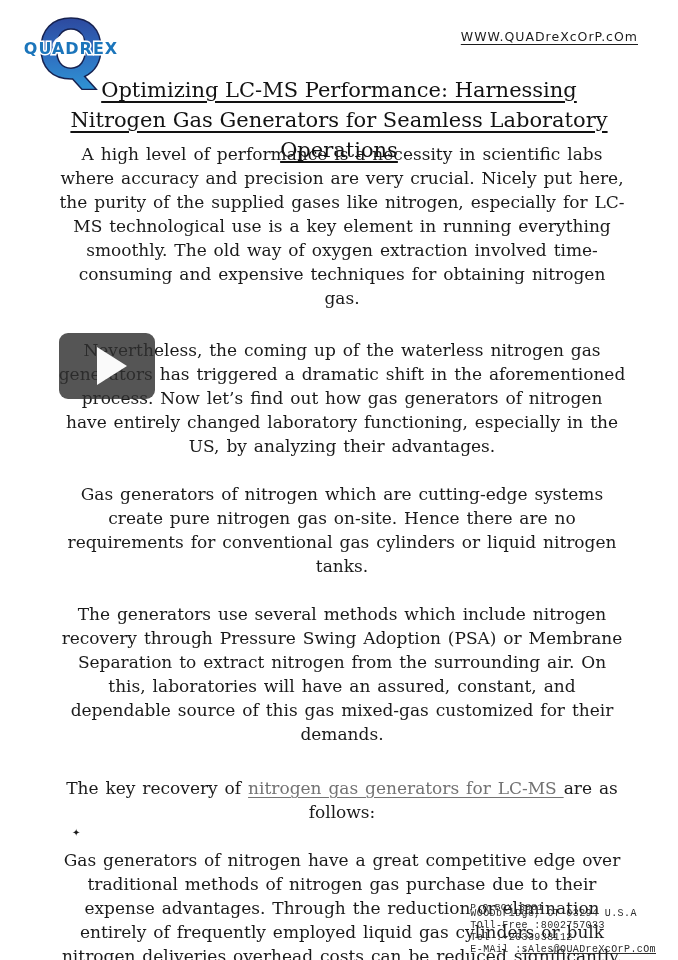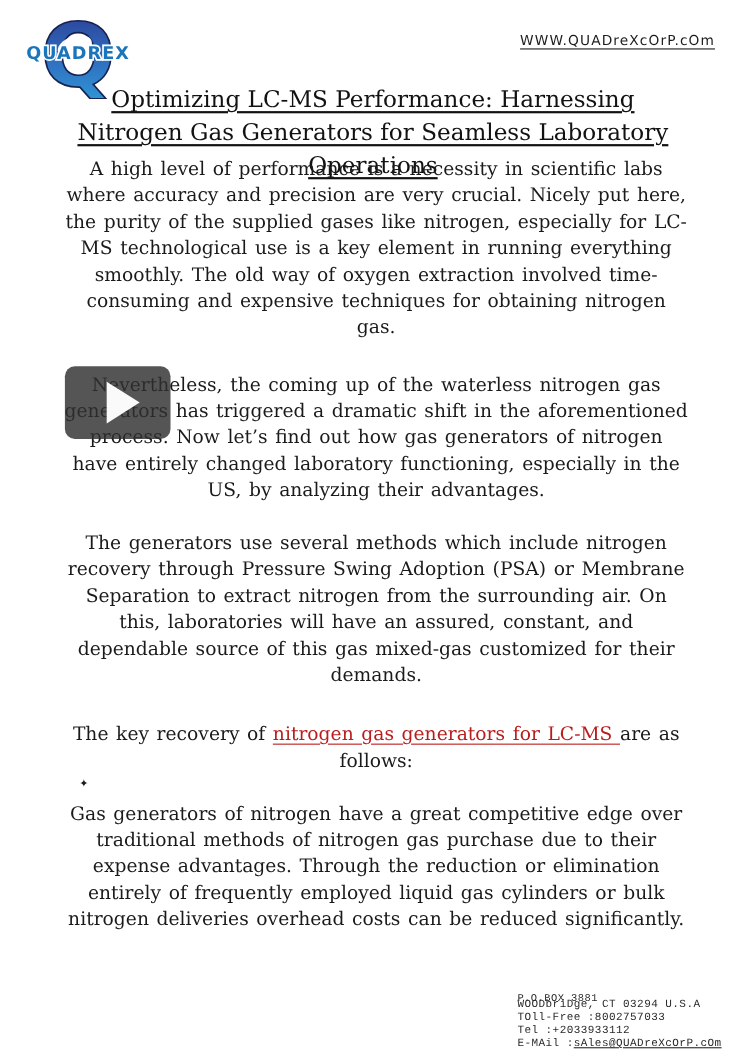--- a/index.html
+++ b/index.html
@@ -17,21 +17,21 @@
   .logo {
     position: absolute;
     top: 8px;
     left: 20px;
     width: 102px;
     height: 82px;
   }
   .site-url {
     position: absolute;
     top: 29px;
-    right: 28px;
+    right: 40px;
     font-family: "DejaVu Sans", sans-serif;
     font-size: 12.5px;
     letter-spacing: 1px;
     color: #1c1c1c;
     text-decoration: underline;
     text-underline-offset: 3px;
     cursor: pointer;
   }
 
   
@@ -61,21 +61,21 @@
     word-spacing: 1.5px;
   }
   .content p, .content .sec-heading, .content .line { margin: 0; text-align: center; }
   .mb-sm { margin-bottom: 24px !important; }
   .mb-md { margin-bottom: 28px !important; }
   .mb-lg { margin-bottom: 30px !important; }
 
   .link-underline {
     text-decoration: underline;
     text-underline-offset: 3px;
-    color: #b91c1c;
+    color: #737373;
     cursor: pointer;
   }
 
   .bullet-line {
     display: flex;
     align-items: baseline;
     padding-left: 14px;
   }
   .bullet-marker {
     font-size: 10px;
@@ -153,20 +153,21 @@
 
   <a class="site-url">WWW.QUADreXcOrP.cOm</a>
 
   <div class="doc-title">Optimizing LC-MS Performance: Harnessing Nitrogen Gas Generators for Seamless Laboratory Operations</div>
 
   <div class="content">
     <p class="mb-md">A high level of performance is a necessity in scientific labs where accuracy and precision are very crucial. Nicely put here, the purity of the supplied gases like nitrogen, especially for LC-MS technological use is a key element in running everything smoothly. The old way of oxygen extraction involved time-consuming and expensive techniques for obtaining nitrogen gas.</p>
 
     <p class="mb-sm">Nevertheless, the coming up of the waterless nitrogen gas generators has triggered a dramatic shift in the aforementioned process. Now let’s find out how gas generators of nitrogen have entirely changed laboratory functioning, especially in the US, by analyzing their advantages.</p>
 
+    <p class="mb-sm">Gas generators of nitrogen which are cutting-edge systems create pure nitrogen gas on-site. Hence there are no requirements for conventional gas cylinders or liquid nitrogen tanks.</p>
 
     <p class="mb-lg">The generators use several methods which include nitrogen recovery through Pressure Swing Adoption (PSA) or Membrane Separation to extract nitrogen from the surrounding air. On this, laboratories will have an assured, constant, and dependable source of this gas mixed-gas customized for their demands.</p>
 
 
     <div class="line">
       <span>The key recovery of </span><span class="link-underline">nitrogen gas generators for LC-MS </span><span>are as follows:</span>
     </div>
 
     <div class="bullet-line">
       <span class="bullet-marker">✦</span>

